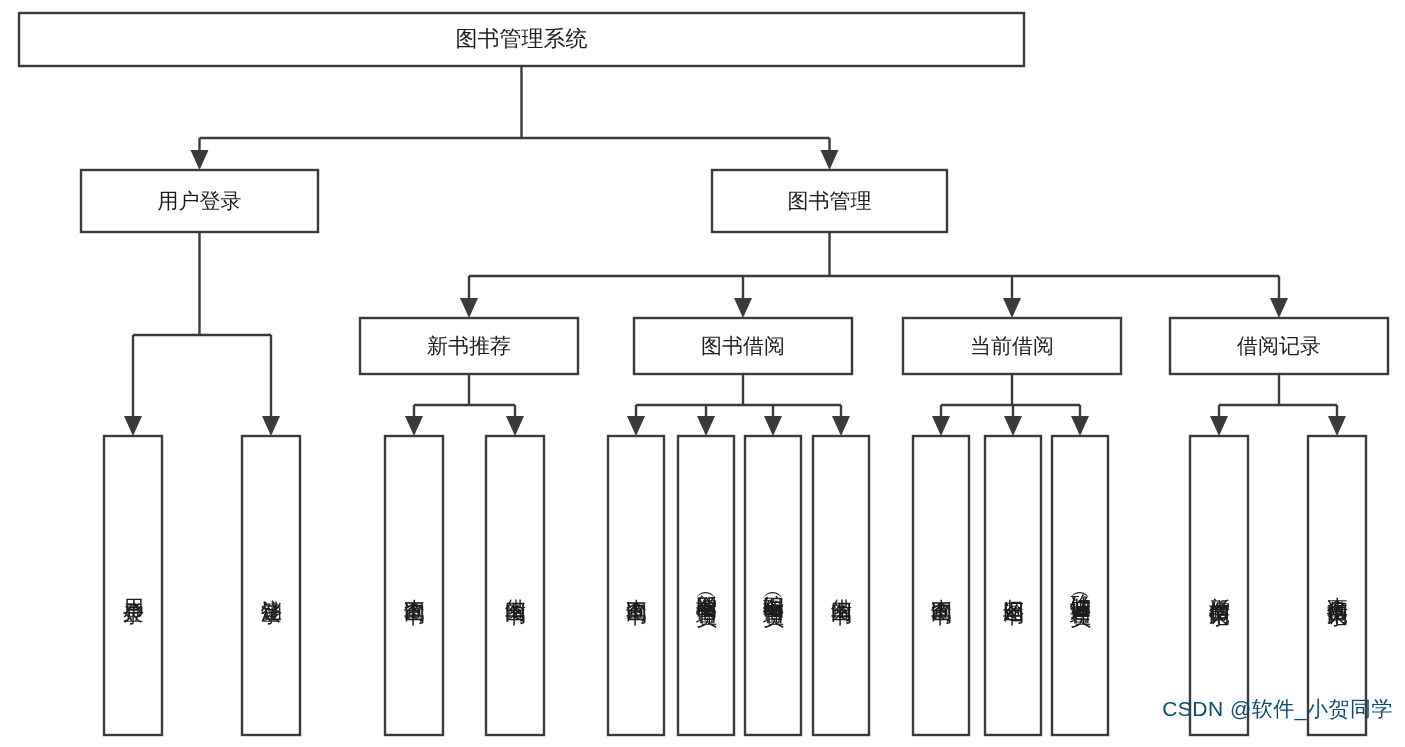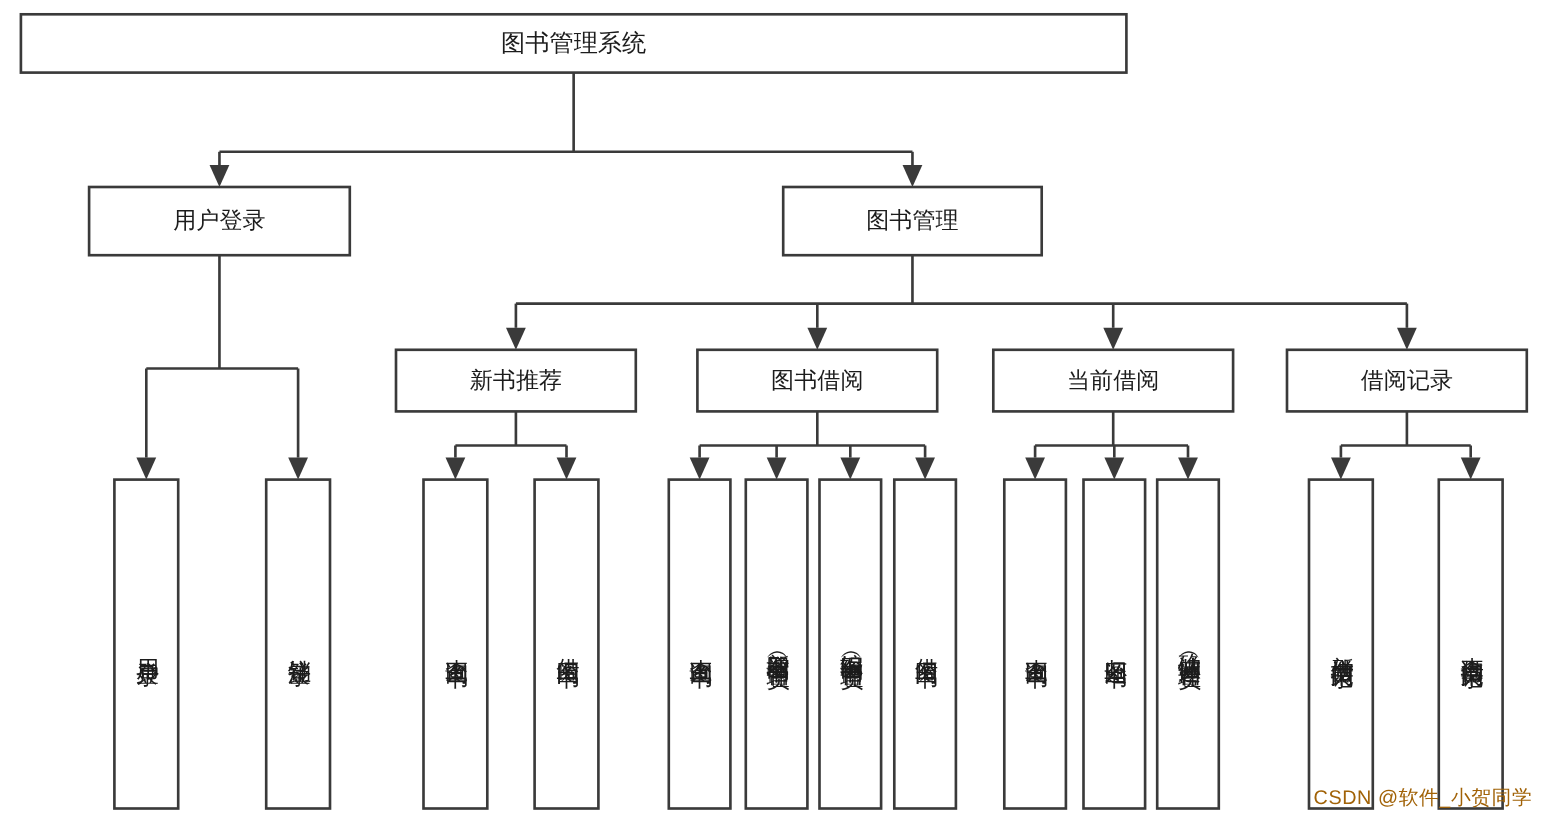--- a/index.html
+++ b/index.html
@@ -65,24 +65,24 @@
     font-family: "Liberation Sans", "DejaVu Sans", sans-serif;
     font-size: 21px;
     line-height: 1.18;
     letter-spacing: 2px;
     color: #1c1c1c;
     white-space: nowrap;
   }
   #watermark {
     position: absolute;
     right: 12px;
-    bottom: 10px;
-    font-family: "Liberation Sans", "DejaVu Sans", sans-serif;
-    font-size: 18px;
-    color: #a16207;
+    bottom: 24px;
+    font-family: "Liberation Sans", "DejaVu Sans", sans-serif;
+    font-size: 21px;
+    color: #0c4a6e;
     letter-spacing: 0.5px;
     user-select: none;
   }
 </style>
 </head>
 <body>
 
 <div id="diagram-root">
 
   <svg id="diagram-svg" viewBox="0 0 1405 747" xmlns="http://www.w3.org/2000/svg">

